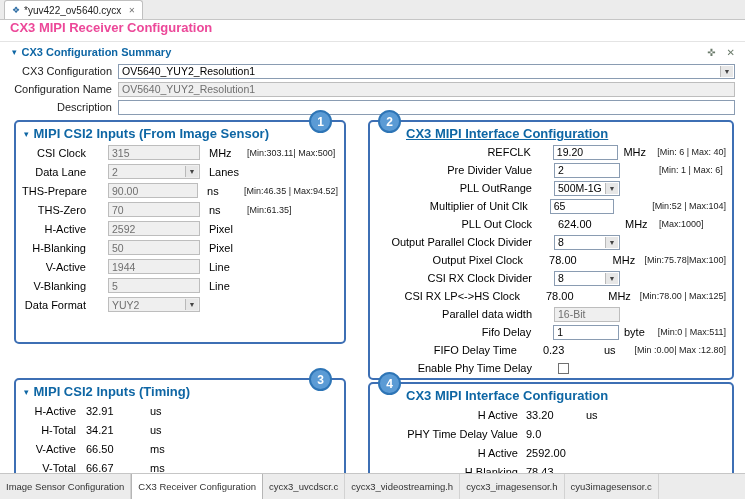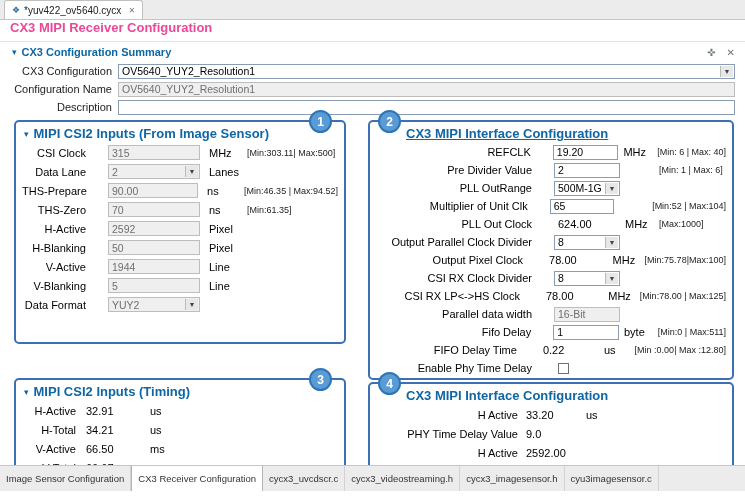--- a/index.html
+++ b/index.html
@@ -88,21 +88,21 @@
   .g2 .range { flex: 1; font-size: 9px; color: #222; white-space: nowrap; }
   .cb { width: 11px; height: 11px; border: 1px solid #707070; background: #fff; margin-left: 4px; }
   .g3 .lbl { width: 64px; padding-right: 10px; }
   .g3 .valtxt { width: 50px; }
   .g3 .unit { margin-left: 14px; }
   .g4 .lbl { width: 150px; padding-right: 8px; }
   .g4 .valtxt { width: 56px; }
   .g4 .unit { margin-left: 4px; }
   
   .bottom-tabbar {
-    position: absolute; left: 0; right: 0; bottom: 12px; height: 26px;
+    position: absolute; left: 0; right: 0; bottom: 4px; height: 26px;
     background: #ececec; border-top: 1px solid #c6c6c6; display: flex; align-items: stretch;
     font-size: 9.5px; color: #333;
   }
   .btab {
     display: flex; align-items: center; padding: 0 6px; border-right: 1px solid #d2d2d2;
     white-space: nowrap; cursor: pointer;
   }
   .btab.active { background: #ffffff; border-right: 1px solid #b5b5b5; border-left: 1px solid #b5b5b5; font-weight: normal; }
 </style>
 </head>
@@ -285,21 +285,21 @@
     <span class="range"></span>
   </div>
   <div class="g-row">
     <span class="lbl">Fifo Delay</span>
     <span class="ctl">1</span>
     <span class="unit">byte</span>
     <span class="range">[Min:0 | Max:511]</span>
   </div>
   <div class="g-row">
     <span class="lbl">FIFO Delay Time</span>
-    <span class="valtxt">0.22</span>
+    <span class="valtxt">0.23</span>
     <span class="unit">us</span>
     <span class="range">[Min :0.00| Max :12.80]</span>
   </div>
   <div class="g-row">
     <span class="lbl">Enable Phy Time Delay</span>
     <span class="cb"></span>
   </div>
 </div>
 
 <div class="group g3">

